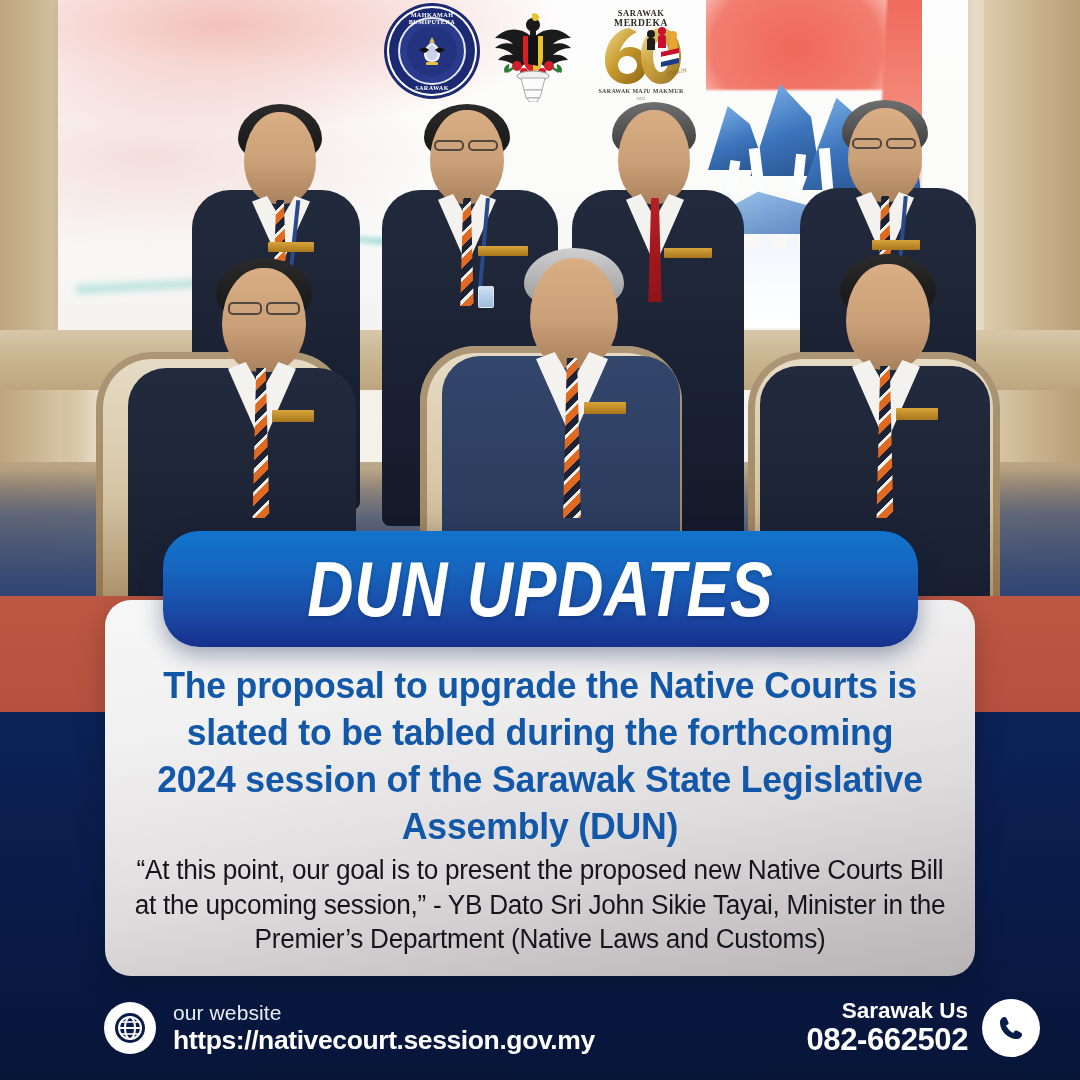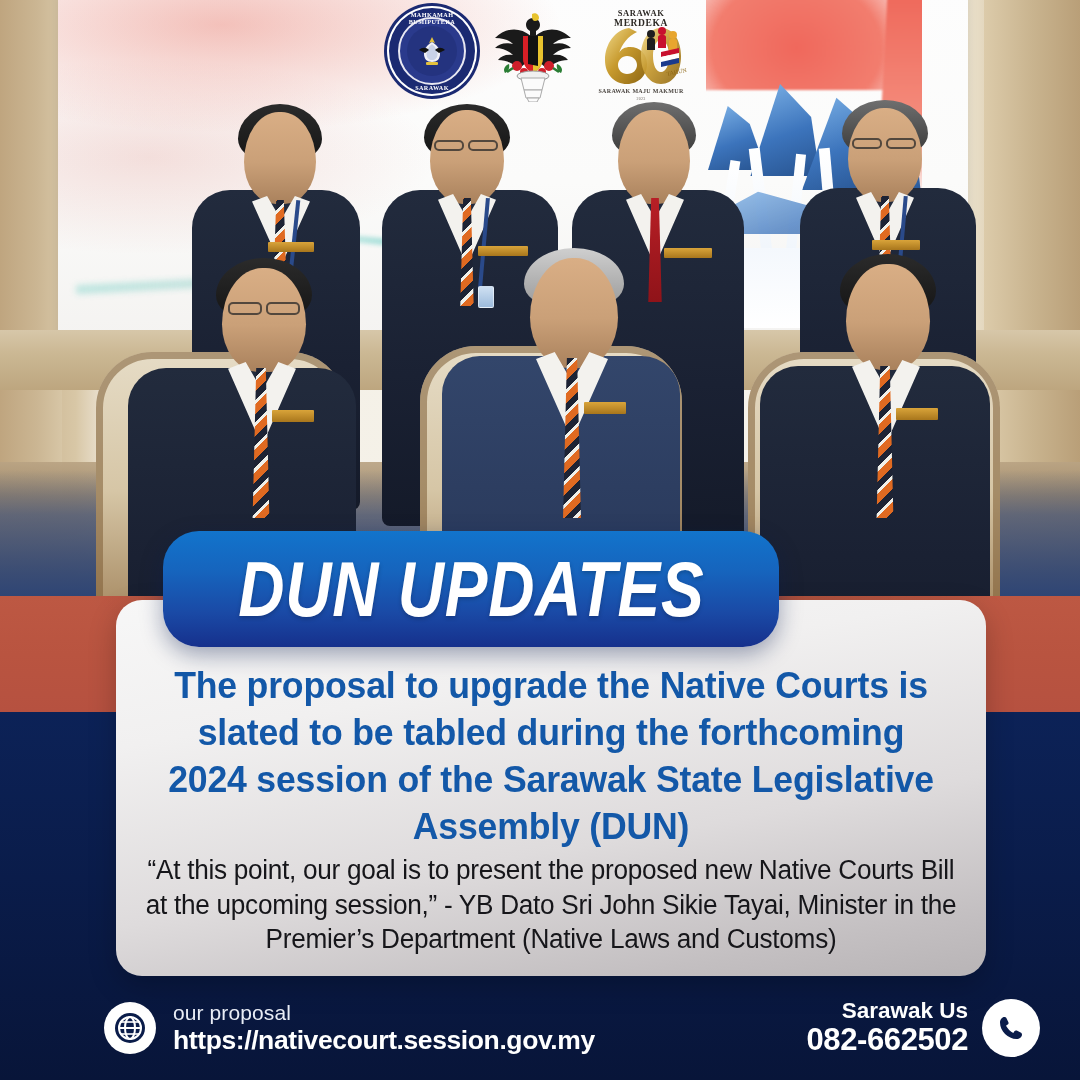--- a/index.html
+++ b/index.html
@@ -241,33 +241,33 @@
   }
   .merdeka-tag2 {
     position:absolute; left:0; right:0; bottom:1px; text-align:center;
     font-family:"Liberation Serif", serif; font-size:4px;
     color:#6e675f; letter-spacing:.3px;
   }
 
   
   .card {
     position:absolute;
-    left:116px; top:600px;
+    left:105px; top:600px;
     width:870px; height:376px;
     border-radius:26px;
     background:linear-gradient(170deg,#f7f7f7 0%, #f1f0f0 28%, #dedbdc 62%, #c3bfc1 88%, #b8b4b6 100%);
     box-shadow:0 10px 28px rgba(0,0,0,.22);
     z-index:4;
     overflow:hidden;
   }
 
   .banner {
     position:absolute;
     left:163px; top:531px;
-    width:616px; height:116px;
+    width:755px; height:116px;
     border-radius:36px;
     background:linear-gradient(180deg,#1274cc 0%, #1664bd 35%, #1a4aa6 70%, #16308c 100%);
     box-shadow:0 8px 22px rgba(10,30,80,.38);
     z-index:5;
     display:flex; align-items:center; justify-content:center;
   }
   .banner-title {
     color:#ffffff;
     font-family:"Liberation Sans Narrow","Liberation Sans", sans-serif;
     font-size:78px;
@@ -561,21 +561,21 @@
           <svg width="34" height="34" viewBox="0 0 34 34" aria-hidden="true">
             <circle cx="17" cy="17" r="15" fill="#0a1c4a"></circle>
             <circle cx="17" cy="17" r="11" fill="none" stroke="#ffffff" stroke-width="2"></circle>
             <ellipse cx="17" cy="17" rx="5" ry="11" fill="none" stroke="#ffffff" stroke-width="2"></ellipse>
             <line x1="6" y1="17" x2="28" y2="17" stroke="#ffffff" stroke-width="2"></line>
             <line x1="8" y1="11" x2="26" y2="11" stroke="#ffffff" stroke-width="1.6"></line>
             <line x1="8" y1="23" x2="26" y2="23" stroke="#ffffff" stroke-width="1.6"></line>
           </svg>
         </div>
         <div class="website-text">
-          <div class="website-label">our proposal</div>
+          <div class="website-label">our website</div>
           <div class="website-url">https://nativecourt.session.gov.my</div>
         </div>
       </div>
 
       <div class="contact-block">
         <div class="contact-text">
           <div class="contact-label">Sarawak Us</div>
           <div class="contact-number">082-662502</div>
         </div>
         <div class="phone-circ">

